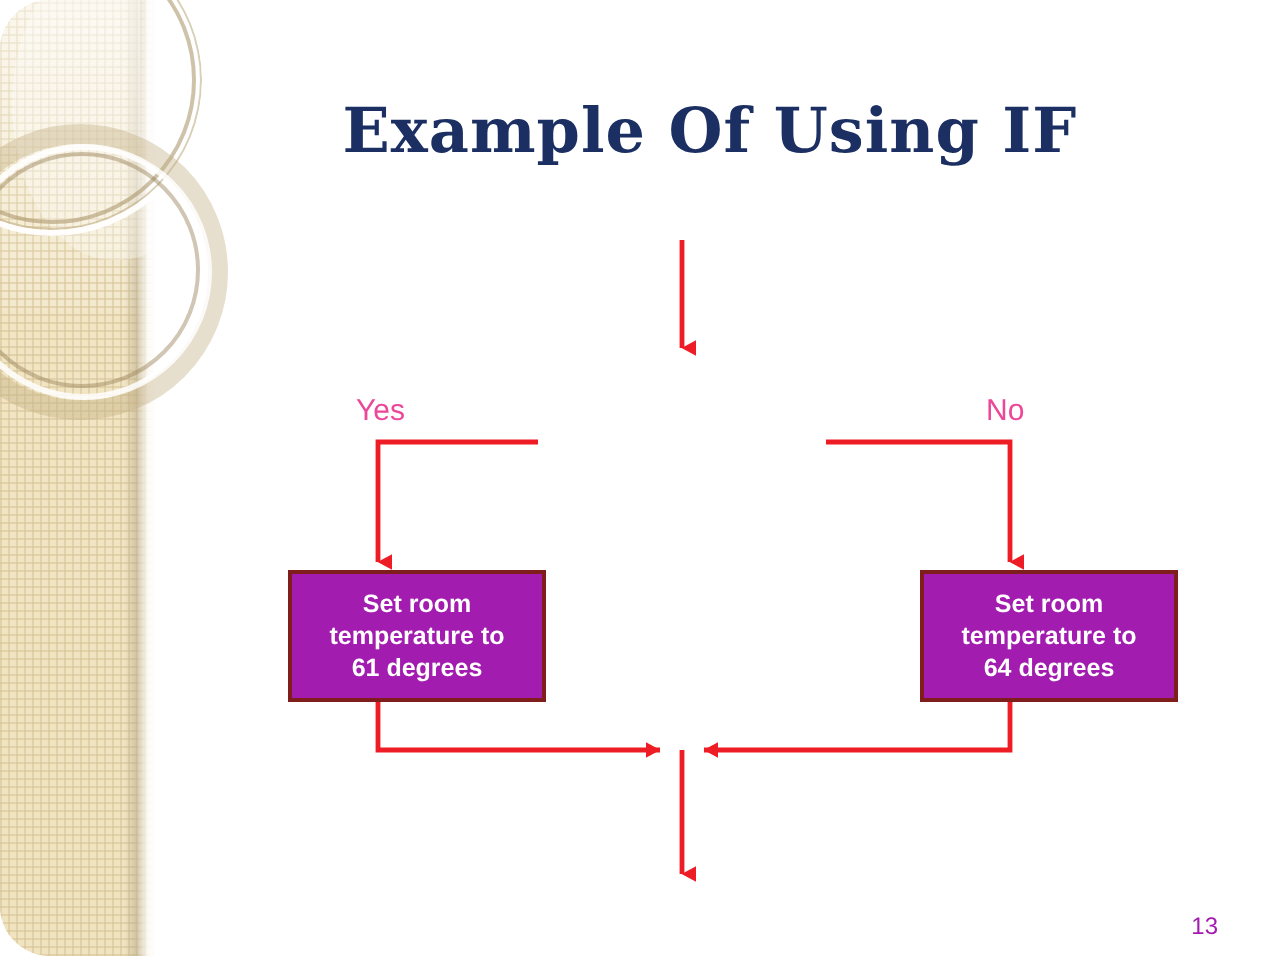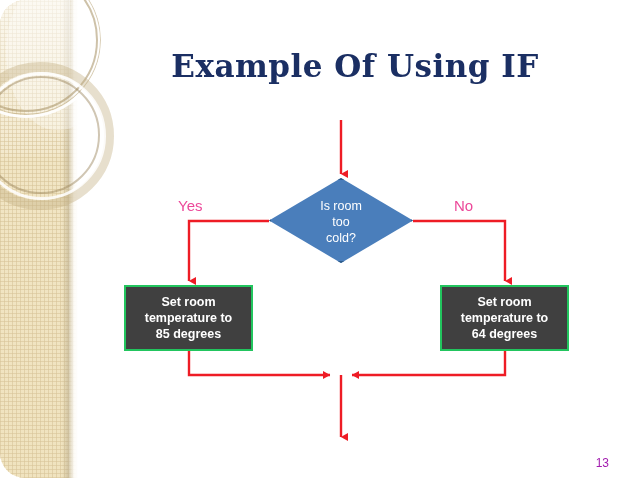--- a/index.html
+++ b/index.html
@@ -123,22 +123,23 @@
     font-size: 12.5px;
     line-height: 16px;
     text-align: center;
     display: flex;
     align-items: center;
     justify-content: center;
   }
   .proc {
     width: 129px;
     height: 66px;
-    background: #404040;
-    border: 2px solid #22c55e;
+    background: #a21caf;
+    border: 2px solid #7f1d1d;
+    margin-left: 20px;
   }
   .proc-left  { left: 124px; top: 285px; }
   .proc-right { left: 440px; top: 285px; }
 
   .diamond-wrap {
     position: absolute;
     left: 269px; top: 178px;
     width: 144px; height: 85px;
   }
   .diamond-shape {
@@ -162,21 +163,21 @@
     box-sizing: border-box;
   }
 
   .branch-label {
     position: absolute;
     font-size: 15px;
     color: #ec4899;
     white-space: nowrap;
   }
   .label-yes { left: 178px; top: 197px; }
-  .label-no  { left: 454px; top: 197px; }
+  .label-no  { left: 493px; top: 197px; }
 
   .page-number {
     position: absolute;
     right: 18px;
     bottom: 8px;
     font-size: 12px;
     color: #a21caf;
   }
 </style>
 </head>
@@ -220,36 +221,26 @@
       <path d="M 189,351 L 189,375 L 330,375" fill="none" stroke="#ee1c25" stroke-width="2.4" marker-end="url(#arrowRight)"></path>
 
       <path d="M 505,351 L 505,375 L 352,375" fill="none" stroke="#ee1c25" stroke-width="2.4" marker-end="url(#arrowLeft)"></path>
 
       <line x1="341" y1="375" x2="341" y2="437" stroke="#ee1c25" stroke-width="2.4" marker-end="url(#arrowDown)"></line>
     </svg>
 
     <div class="branch-label label-yes">Yes</div>
     <div class="branch-label label-no">No</div>
 
-    <div class="diamond-wrap">
-      <div class="diamond-shape"></div>
-      <div class="diamond-label">
-        <span>
-          <span>Is room</span><br>
-          <span>too</span><br>
-          <span>cold?</span>
-        </span>
-      </div>
-    </div>
 
     <div class="node proc proc-left">
       <span>
         <span>Set room</span><br>
         <span>temperature to</span><br>
-        <span>85 degrees</span>
+        <span>61 degrees</span>
       </span>
     </div>
 
     <div class="node proc proc-right">
       <span>
         <span>Set room</span><br>
         <span>temperature to</span><br>
         <span>64 degrees</span>
       </span>
     </div>

